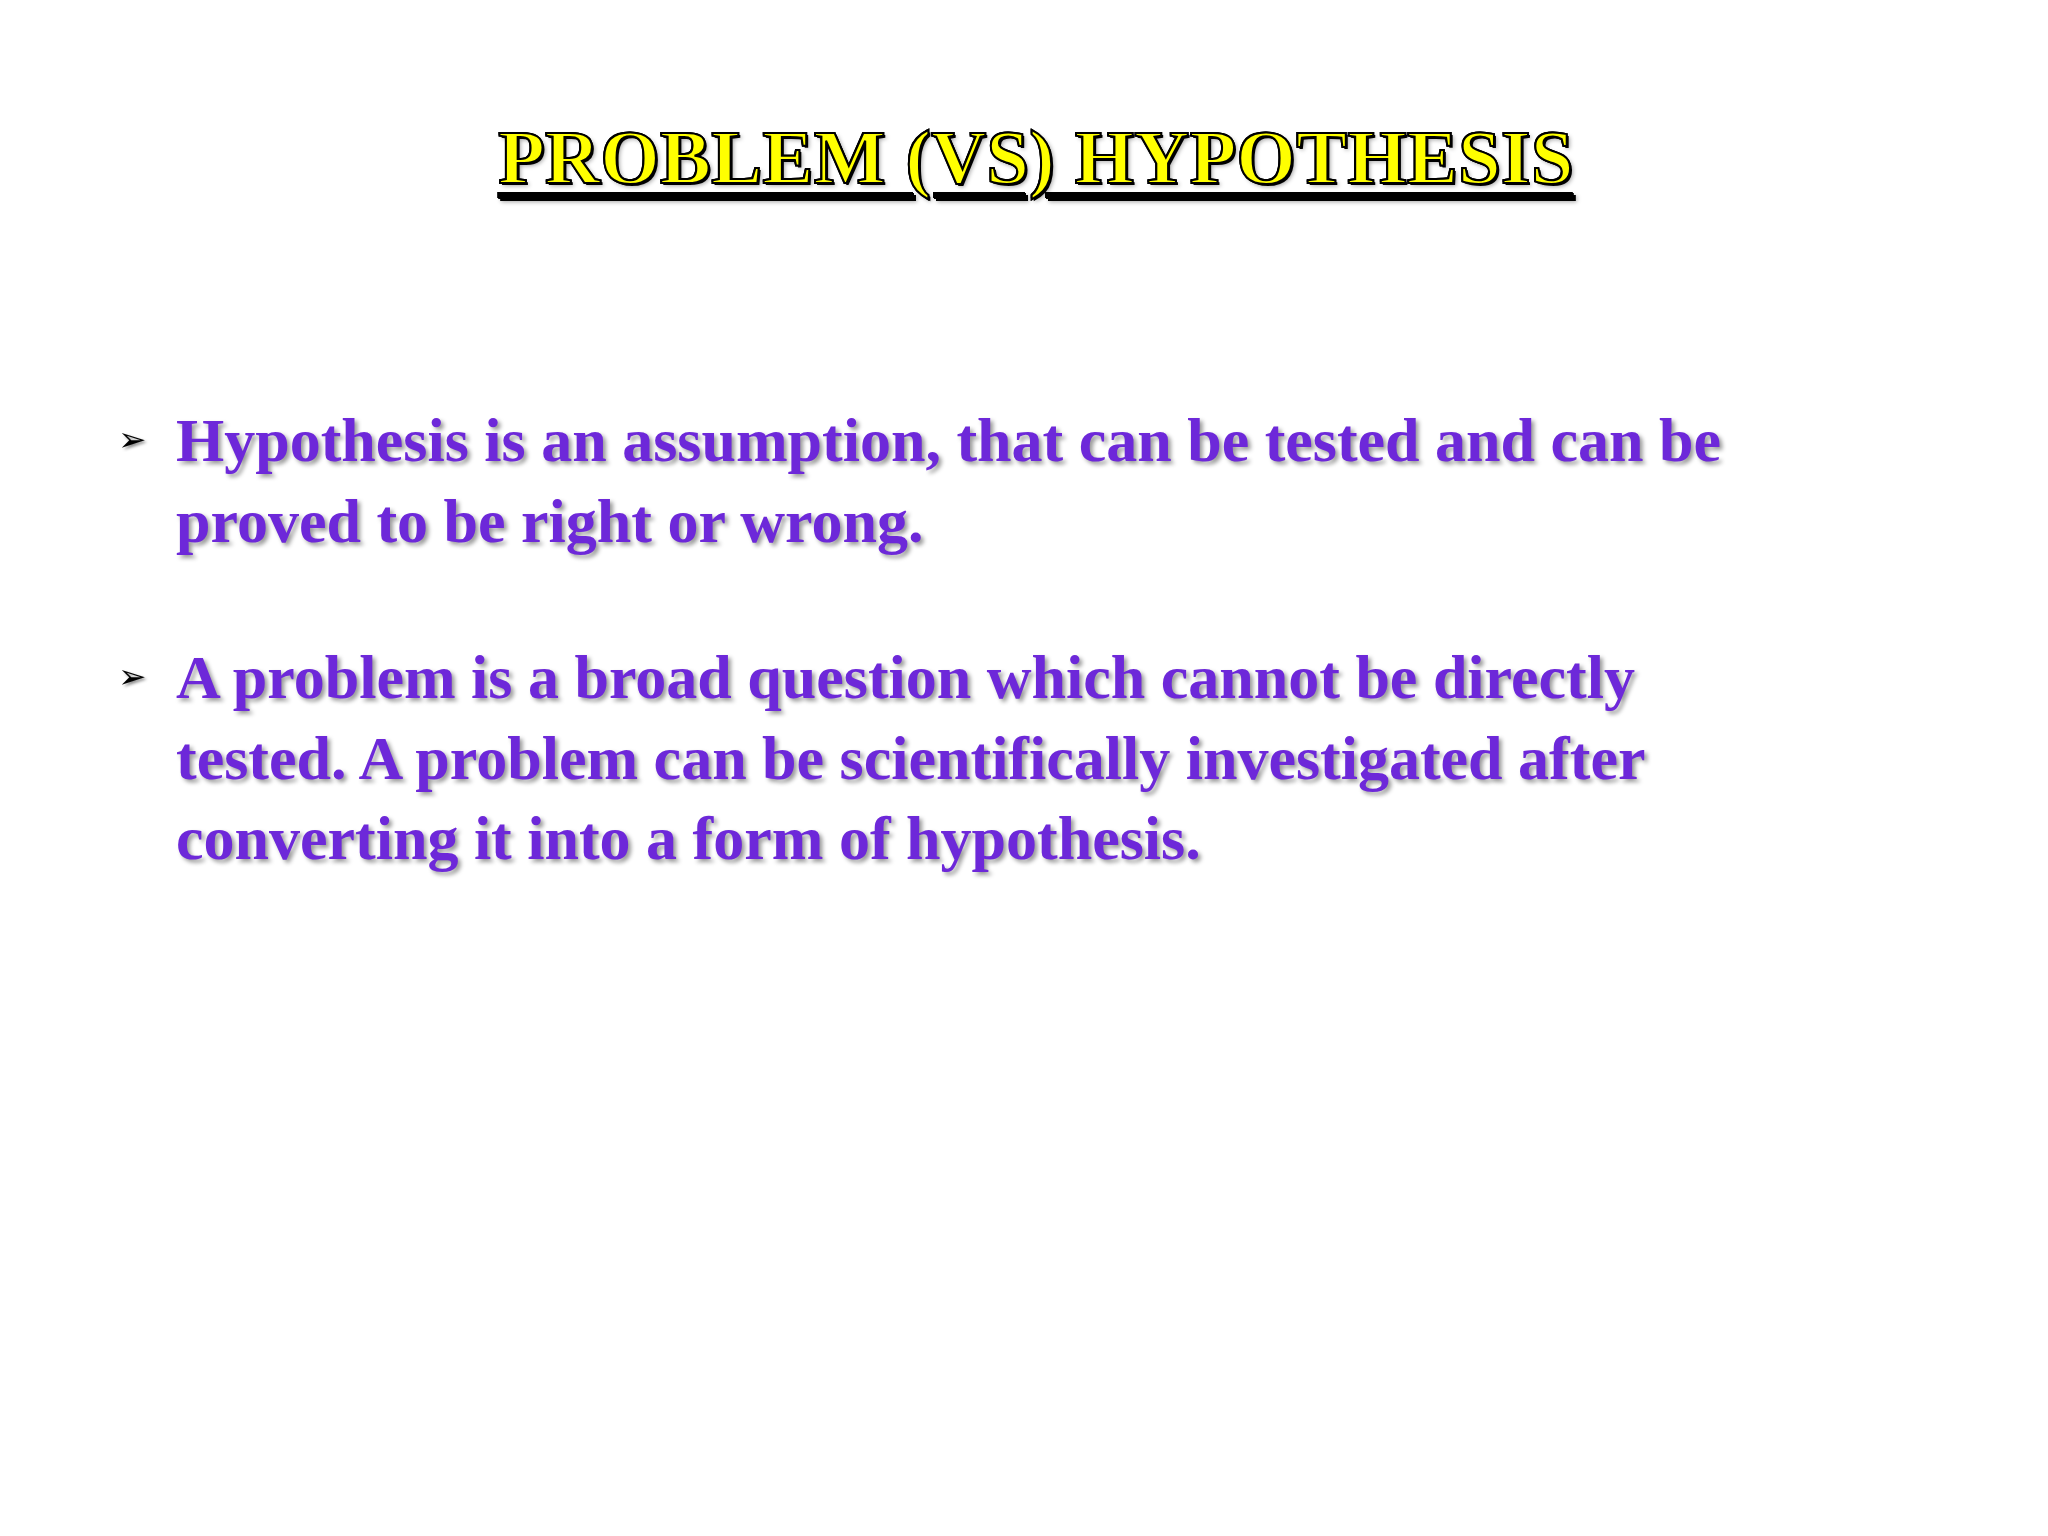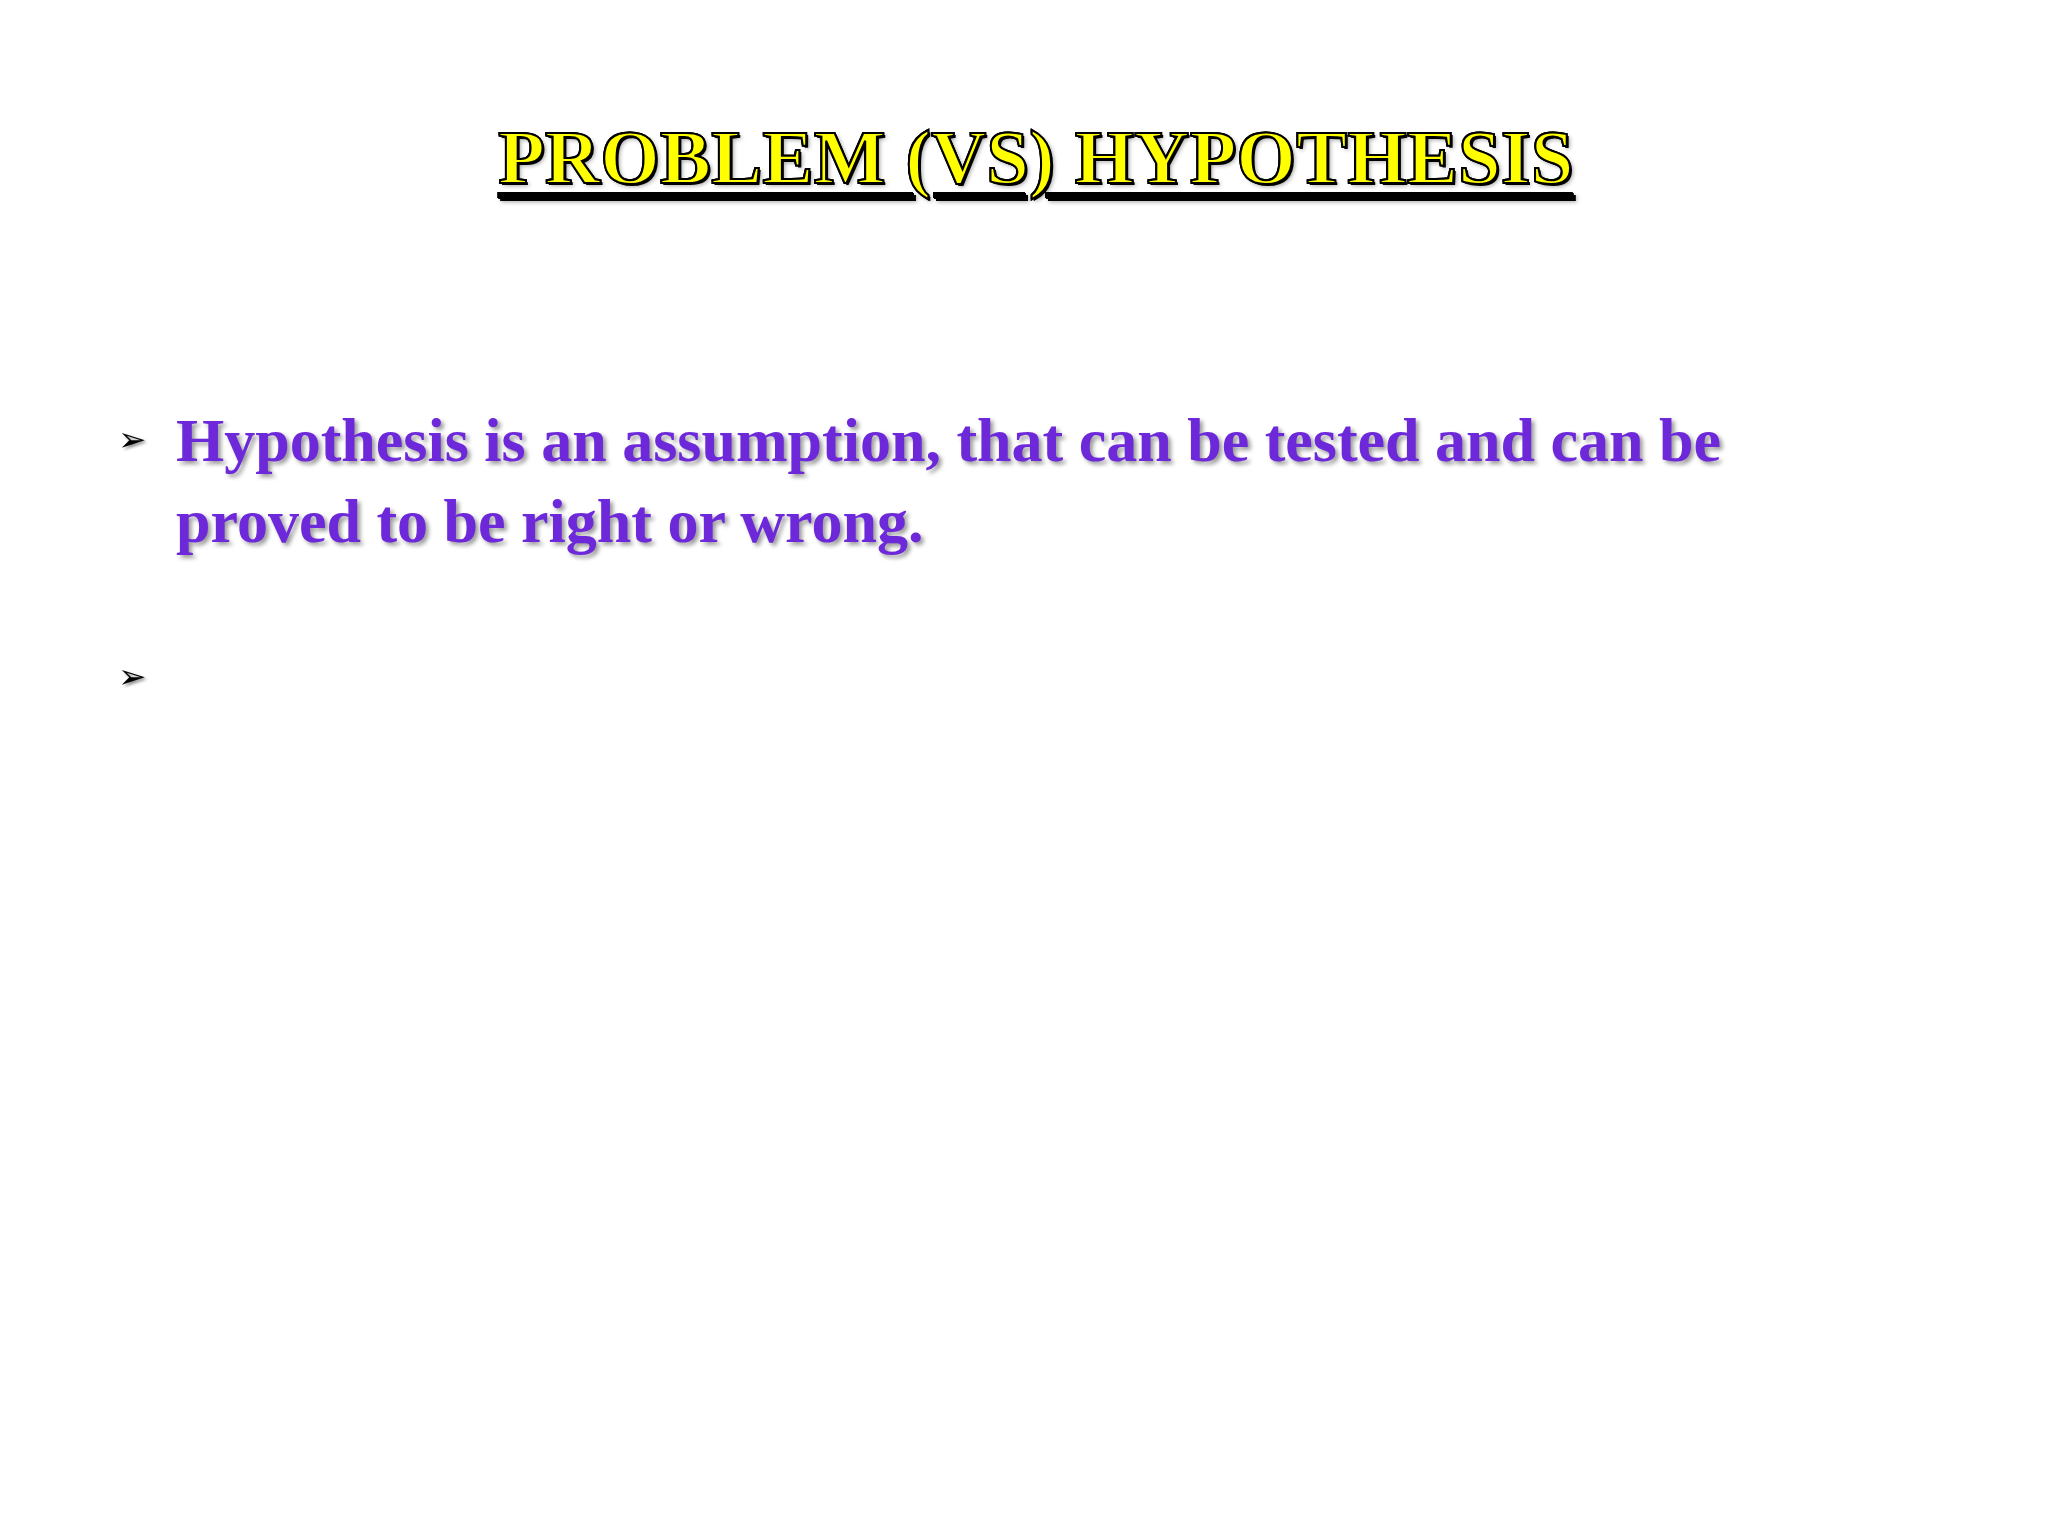--- a/index.html
+++ b/index.html
@@ -85,16 +85,17 @@
 
   <div class="body-block">
 
     <div class="bullet-row bullet-1">
       <span class="bullet-marker">➢</span>
       <span class="bullet-text">Hypothesis is an assumption, that can be tested and can be proved to be right or wrong.</span>
     </div>
 
     <div class="bullet-row bullet-2">
       <span class="bullet-marker">➢</span>
+      <span class="bullet-text">A problem is a broad question which cannot be directly tested. A problem can be scientifically investigated after converting it into a form of hypothesis.</span>
     </div>
 
   </div>
 </div>
 
 </body></html>

